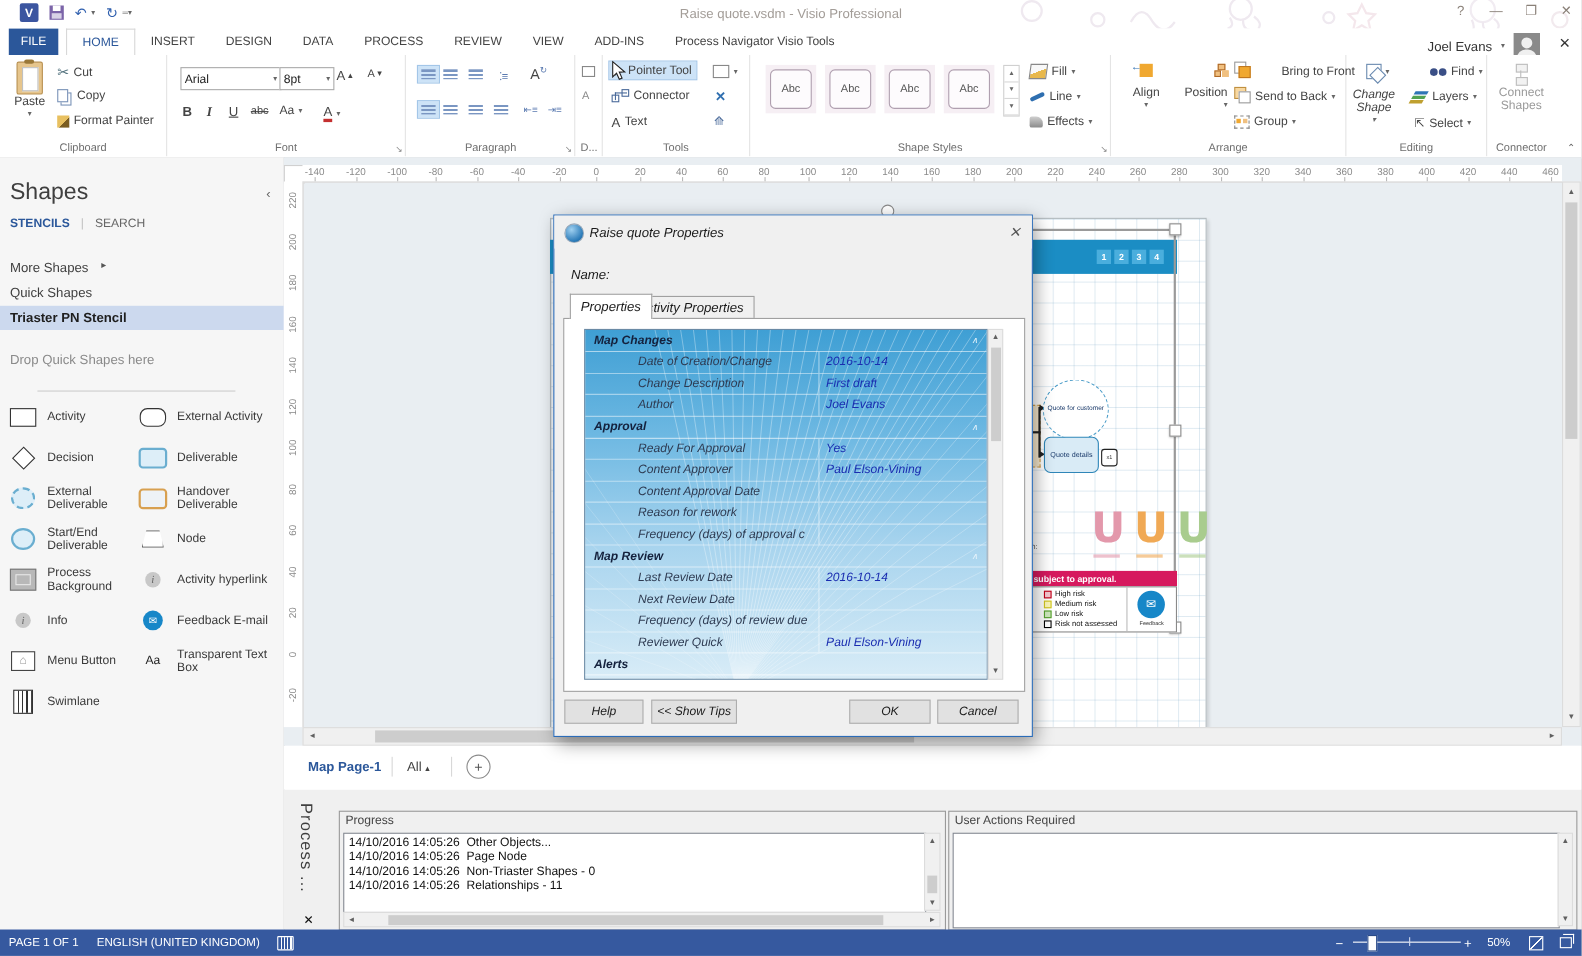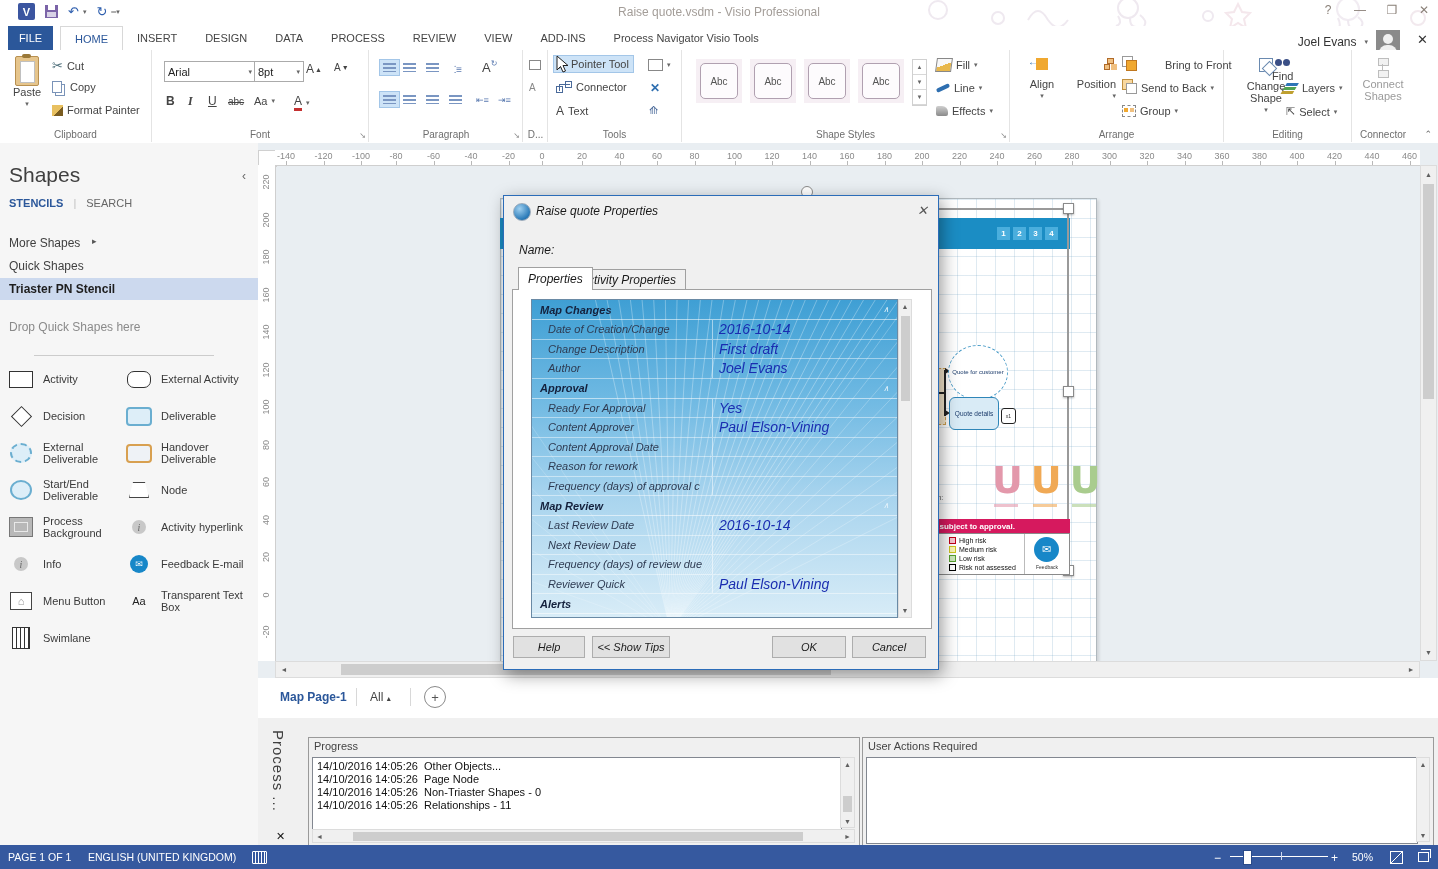--- a/index.html
+++ b/index.html
@@ -221,24 +221,24 @@
   #dlg-tab1{left:14px;background:#fff;height:23px;top:71px;z-index:2;border-bottom:none;}
   #dlg-tab2{left:66px;}
   #dlg-frame{position:absolute;left:8px;top:93px;width:418px;height:338px;background:#fff;border:1px solid #a0a0a0;}
   #prop-grid{position:absolute;left:27px;top:103px;width:367px;height:319px;overflow:hidden;
              border:1px solid #6a8aa5;box-sizing:border-box;
              background:linear-gradient(#3f9fd4 0%,#6db8e2 30%,#a8d4ee 62%,#d8ecf7 100%);}
   #fan{position:absolute;left:0;top:0;width:100%;height:100%;pointer-events:none;}
   .pg-sec{position:relative;height:19px;display:flex;align-items:center;border-bottom:1px solid rgba(255,255,255,.55);}
   .pg-sec-t{font-size:11px;font-weight:bold;color:#14213d;padding-left:8px;flex:1;}
   .pg-chev{font-size:8px;color:#e8f4fb;padding-right:8px;}
-  .pg-row{position:relative;height:18.5px;display:flex;align-items:center;border-bottom:1px solid rgba(255,255,255,.45);}
+  .pg-row{position:relative;height:18.5px;display:flex;align-items:center;border-bottom:1px solid rgba(255,255,255,.45);padding-left:32px;}
   .pg-lb{width:164px;padding-left:16px;font-size:11px;color:#2e3b52;white-space:nowrap;overflow:hidden;flex:none;
          border-right:1px solid rgba(255,255,255,.5);height:100%;display:flex;align-items:center;}
-  .pg-val{padding-left:6px;font-size:14px;color:#1a2db0;white-space:nowrap;overflow:hidden;}
+  .pg-val{padding-left:6px;font-size:11px;color:#1a2db0;white-space:nowrap;overflow:hidden;}
   #grid-scroll{position:absolute;left:394px;top:103px;width:14px;height:319px;background:#f0f0f0;border:1px solid #dcdcdc;box-sizing:border-box;}
   #dlg-buttons .btn{position:absolute;top:440px;height:22px;background:#e1e1e1;border:1px solid #adadad;
                     font-size:11px;color:#1a1a1a;display:flex;align-items:center;justify-content:center;box-sizing:border-box;}
   #btn-ok{border:2px solid #0f6cbd;}
   
   .cursor-arrow{position:absolute;z-index:30;pointer-events:none;}
 </style>
 </head>
 <body>
 
@@ -504,26 +504,26 @@
         </div>
       <div class="smbtn" style="left:112px;top:55px;">
           <span class="ic-grp"></span>
           <span>Group</span>
           <span class="dd">▾</span>
         </div>
       <div class="glabel">Arrange</div>
     </div>
 
     <div class="rgroup" style="left:1224px;width:127px;">
-      <div class="bigbtn" style="left:17px;top:8px;width:50px;">
+      <div class="bigbtn" style="left:0;top:8px;width:50px;font-style:italic;">
         <span class="ic-chsh"></span>
         <span style="margin-top:8px;">Change Shape</span>
           <span class="dd">▾</span>
       </div>
-      <div class="smbtn" style="left:48px;top:9px;flex-direction:column;">
+      <div class="smbtn" style="left:76px;top:9px;">
           <span class="ic-find"></span>
           <span>Find</span>
           <span class="dd">▾</span>
         </div>
       <div class="smbtn" style="left:62px;top:32px;">
           <span class="ic-layers"></span>
           <span>Layers</span>
           <span class="dd">▾</span>
         </div>
       <div class="smbtn" style="left:62px;top:55px;">

